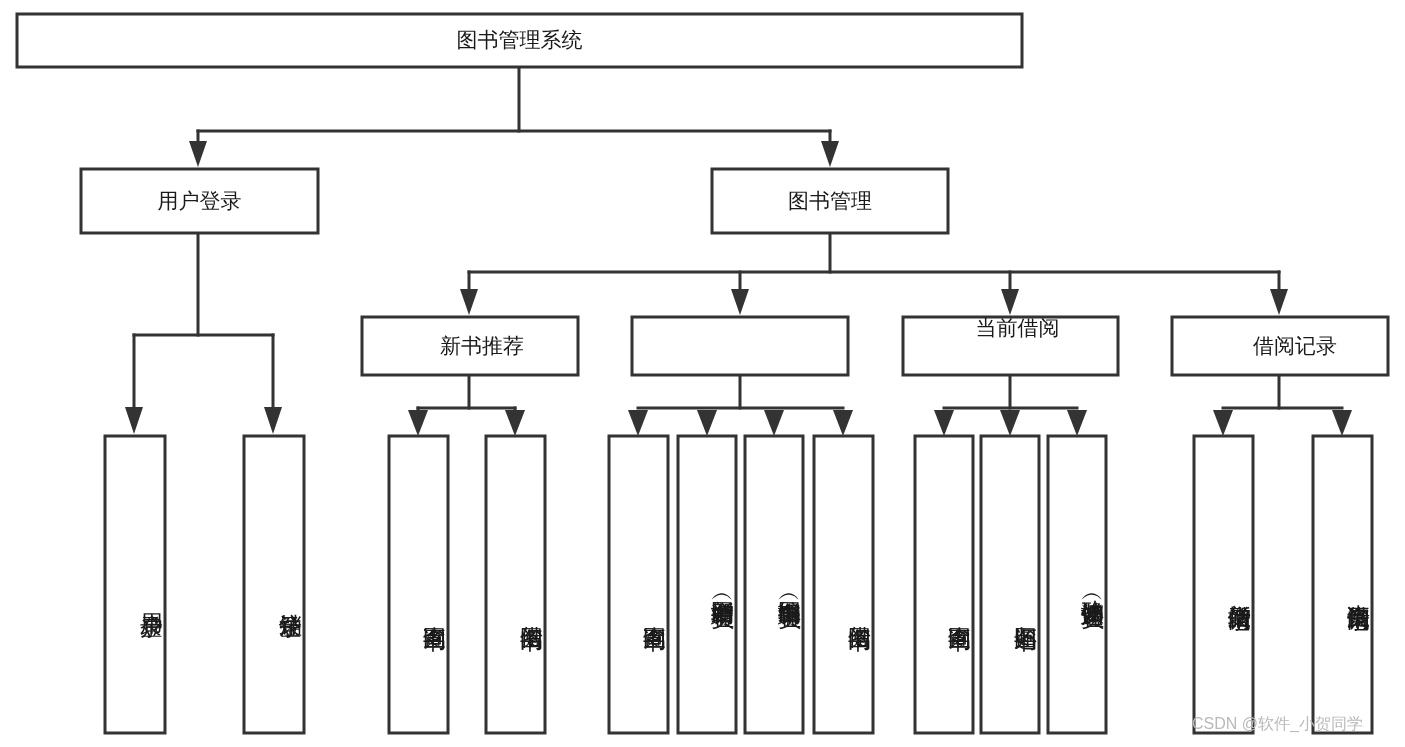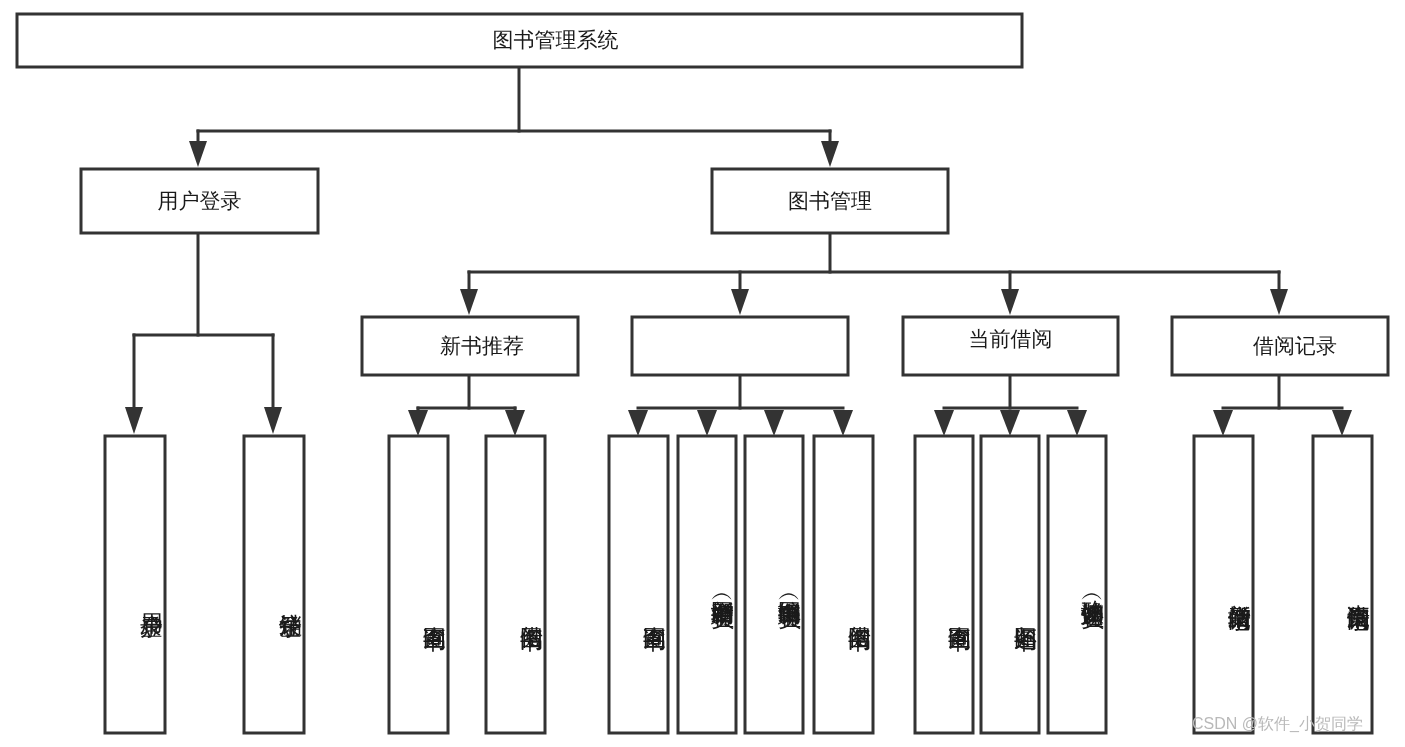--- a/index.html
+++ b/index.html
@@ -171,27 +171,27 @@
     <rect class="node-box" x="814" y="436" width="59" height="297"></rect>
 
     <rect class="node-box" x="915" y="436" width="58" height="297"></rect>
     <rect class="node-box" x="981" y="436" width="58" height="297"></rect>
     <rect class="node-box" x="1048" y="436" width="58" height="297"></rect>
 
     <rect class="node-box" x="1194" y="436" width="59" height="297"></rect>
     <rect class="node-box" x="1313" y="436" width="59" height="297"></rect>
   </svg>
 
-  <div class="node-label-h" style="left:17px; top:14px; width:1005px; height:53px;padding-left:36px;">图书管理系统</div>
+  <div class="node-label-h" style="left:17px; top:14px; width:1005px; height:53px;">图书管理系统</div>
 
   <div class="node-label-h" style="left:81px; top:169px; width:237px; height:64px;">用户登录</div>
   <div class="node-label-h" style="left:712px; top:169px; width:236px; height:64px;border-radius:18px;">图书管理</div>
 
   <div class="node-label-h" style="left:362px; top:317px; width:240px; height:58px;">新书推荐</div>
-  <div class="node-label-h" style="left:903px; top:317px; width:215px; height:44px;">当前借阅</div>
+  <div class="node-label-h" style="left:903px; top:306px; width:215px; height:44px;padding-left:7px;">当前借阅</div>
   <div class="node-label-h" style="left:1172px; top:317px; width:194px; height:58px;margin-left:26px;">借阅记录</div>
 
   <div class="node-label-v" style="left:105px; top:497px; width:60px; height:200px;">用户登录</div>
   <div class="node-label-v" style="left:244px; top:497px; width:60px; height:200px;">注销登录</div>
 
   <div class="node-label-v" style="left:389px; top:500px; width:59px; height:220px;">查询图书</div>
   <div class="node-label-v" style="left:486px; top:500px; width:59px; height:220px;">借阅图书</div>
 
   <div class="node-label-v" style="left:609px; top:500px; width:59px; height:220px;">查询图书</div>
   <div class="node-label-v" style="left:678px; top:444px; width:58px; height:285px;">新增图书（管理员）</div>

